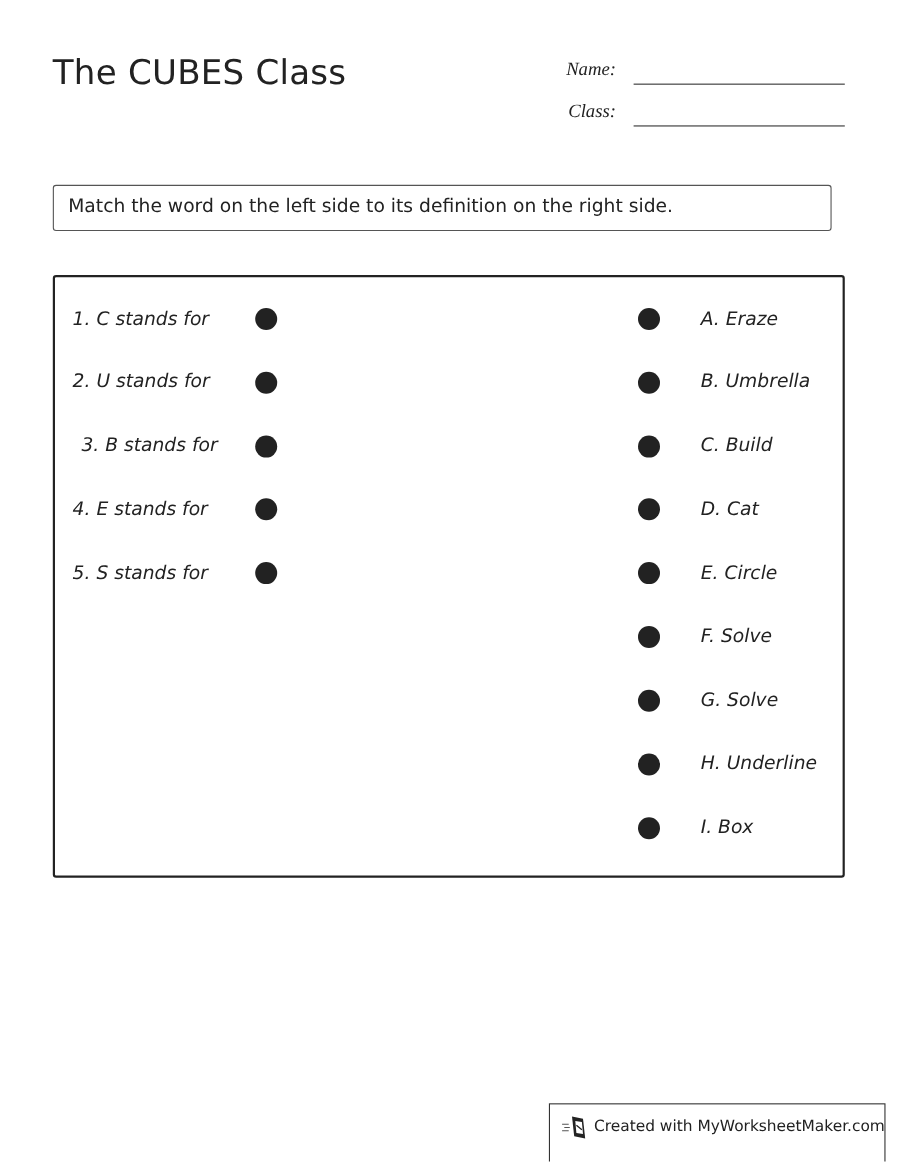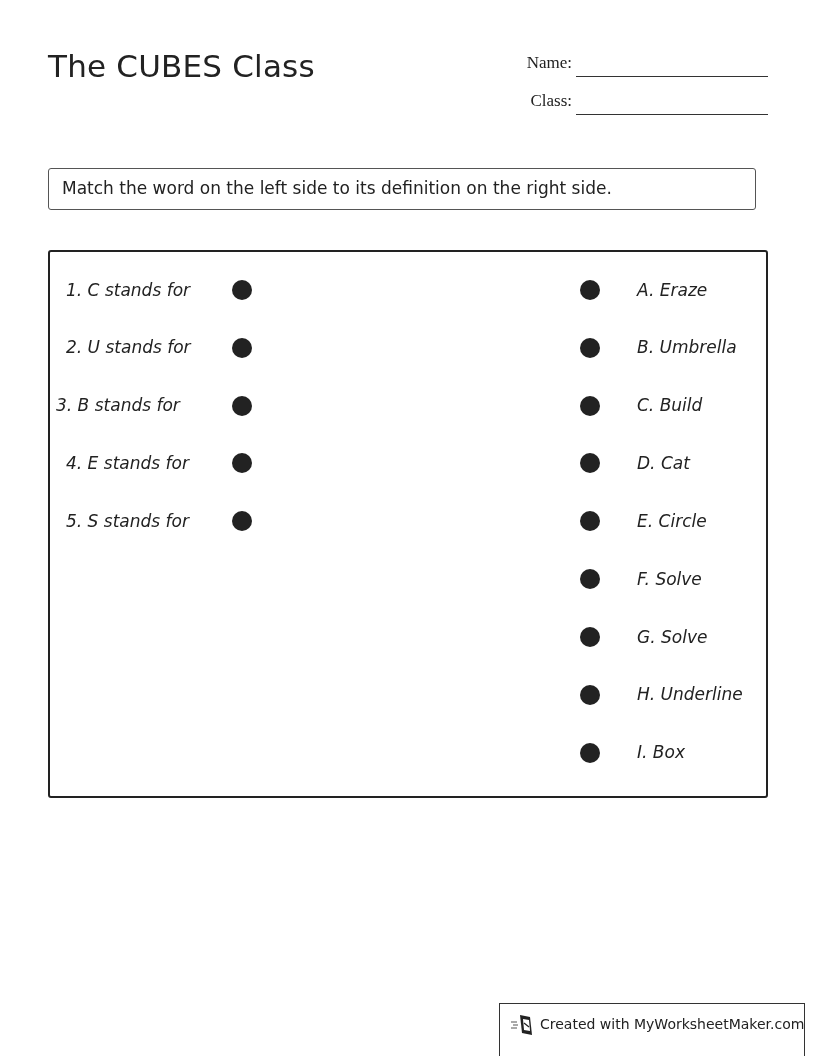--- a/index.html
+++ b/index.html
@@ -1,19 +1,19 @@
 <!DOCTYPE html>
 <html><head>
 <meta charset="utf-8">
 <style>
   html, body { margin:0; padding:0; }
   body { width:816px; height:1056px; background:#ffffff; position:relative; overflow:hidden; color:#222; font-family:"DejaVu Sans", sans-serif; }
   .title { position:absolute; left:48px; top:48px; font-size:31px; font-weight:normal; color:#222; letter-spacing:0.2px; }
   .field { position:absolute; font-family:"Liberation Serif", serif; font-size:17px; color:#222; }
-  .field .lbl { position:absolute; right:0; white-space:nowrap; }
+  .field .lbl { position:absolute; right:12px; white-space:nowrap;font-style:italic; }
   .line { position:absolute; height:0; border-bottom:1.5px solid #333; width:192px; }
   .instr { position:absolute; left:48px; top:168px; width:708px; height:42px; border:1px solid #555; border-radius:3px; box-sizing:border-box; }
   .instr span { position:absolute; left:13px; top:9px; font-size:17px; color:#222; }
   .box { position:absolute; left:48px; top:250px; width:720px; height:548px; border:2px solid #222; border-radius:3px; box-sizing:border-box; }
   .item { position:absolute; font-size:17px; color:#222; white-space:nowrap;font-style:italic; }
   .dot { position:absolute; width:20px; height:20px; border-radius:50%; background:#222; }
   .footer { position:absolute; left:499px; top:1003px; width:306px; height:60px; border:1.5px solid #333; box-sizing:border-box;text-decoration:underline; }
   .footer span.txt { position:absolute; left:40px; top:12px; font-size:14px; color:#222; white-space:nowrap; }
   .footer .logo { position:absolute; left:10px; top:9px; width:26px; height:24px; }
 </style>
@@ -35,21 +35,21 @@
 <div class="instr">
   <span>Match the word on the left side to its definition on the right side.</span>
 </div>
 
 <div class="box"></div>
 
 <div class="item" style="left:66px; top:280px;">1. C stands for</div>
 <div class="dot" style="left:232px; top:280px;"></div>
 <div class="item" style="left:66px; top:337px;">2. U stands for</div>
 <div class="dot" style="left:232px; top:338px;"></div>
-<div class="item" style="left:56px; top:395px;">3. B stands for</div>
+<div class="item" style="left:74px; top:395px;">3. B stands for</div>
 <div class="dot" style="left:232px; top:396px;"></div>
 <div class="item" style="left:66px; top:453px;">4. E stands for</div>
 <div class="dot" style="left:232px; top:453px;"></div>
 <div class="item" style="left:66px; top:511px;">5. S stands for</div>
 <div class="dot" style="left:232px; top:511px;"></div>
 
 <div class="dot" style="left:580px; top:280px;"></div>
 <div class="item" style="left:637px; top:280px;">A. Eraze</div>
 <div class="dot" style="left:580px; top:338px;"></div>
 <div class="item" style="left:637px; top:337px;">B. Umbrella</div>

